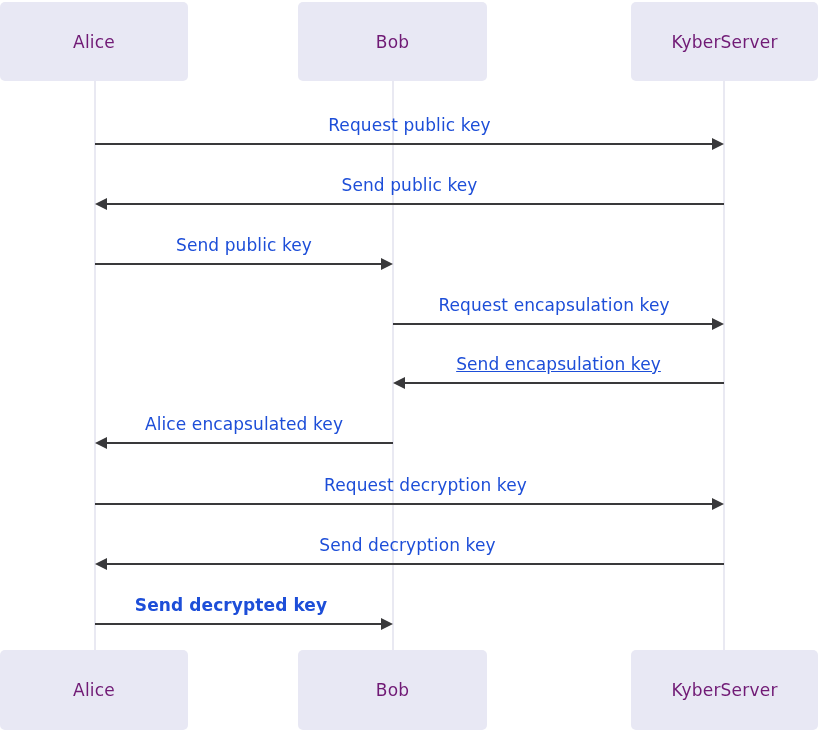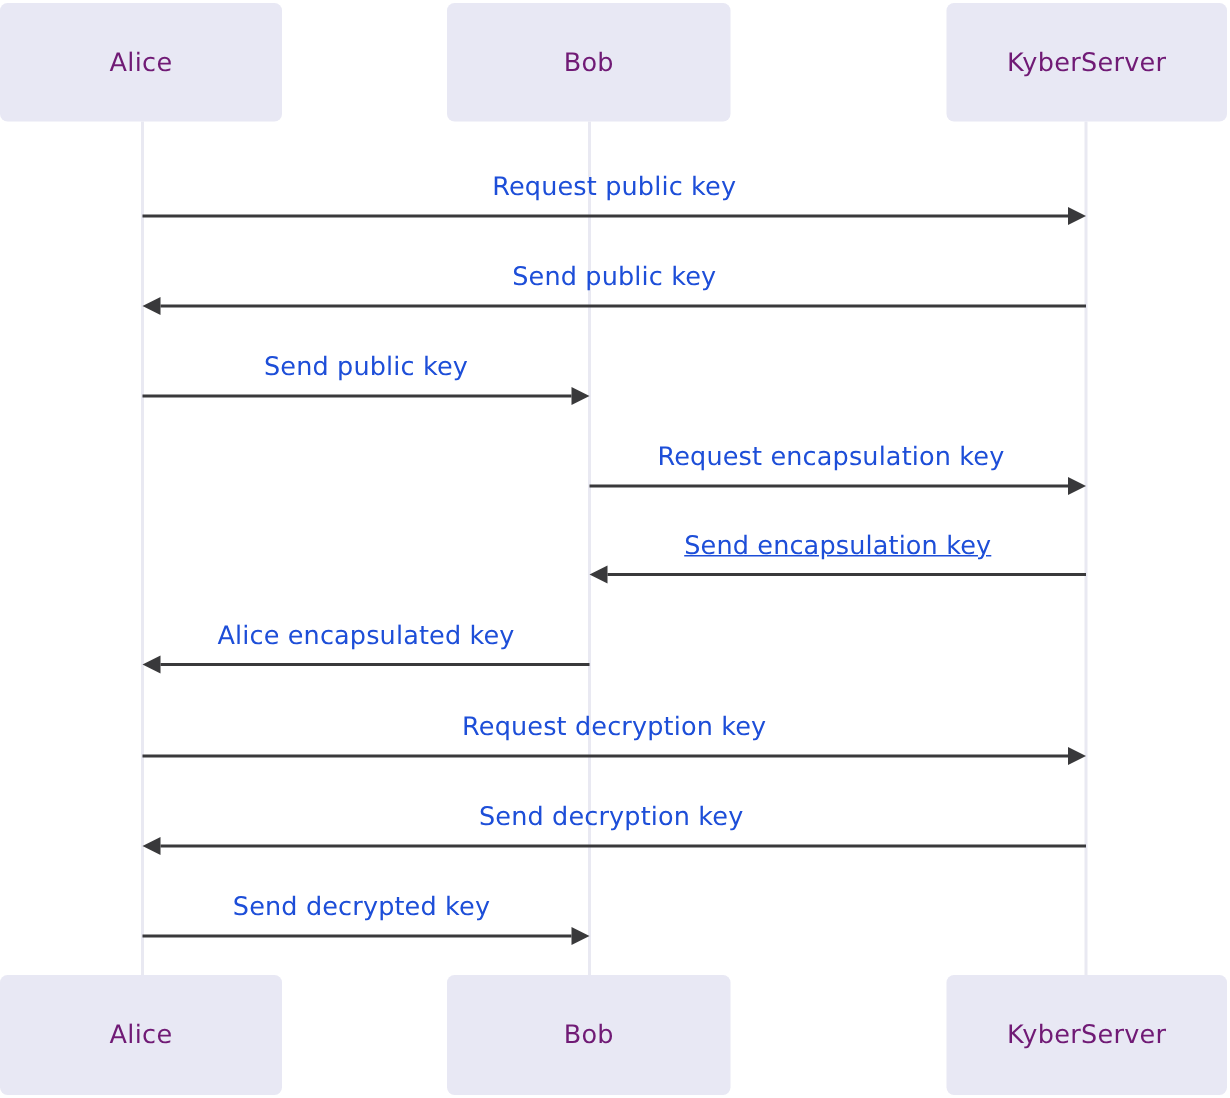--- a/index.html
+++ b/index.html
@@ -124,33 +124,33 @@
     <div class="arrowhead left" style="left:393px;"></div>
   </div>
 
   <div class="message" style="left:0px; top:442px; width:820px;">
     <div class="message-label" style="left:95px; width:298px; top:-28px;">Alice encapsulated key</div>
     <div class="message-line" style="left:107px; width:286px;"></div>
     <div class="arrowhead left" style="left:95px;"></div>
   </div>
 
   <div class="message" style="left:0px; top:503px; width:820px;">
-    <div class="message-label" style="left:95px; width:629px; top:-28px;">Request decryption key</div>
+    <div class="message-label" style="left:95px; width:629px; top:-28px;padding-left:16px;">Request decryption key</div>
     <div class="message-line" style="left:95px; width:617px;"></div>
     <div class="arrowhead right" style="left:712px;"></div>
   </div>
 
   <div class="message" style="left:0px; top:563px; width:820px;">
     <div class="message-label" style="left:93px; width:629px; top:-28px;">Send decryption key</div>
     <div class="message-line" style="left:107px; width:617px;"></div>
     <div class="arrowhead left" style="left:95px;"></div>
   </div>
 
   <div class="message" style="left:0px; top:623px; width:820px;">
-    <div class="message-label" style="left:113px; width:256px; top:-28px;">Send decrypted key</div>
+    <div class="message-label" style="left:103px; width:256px; top:-28px;font-weight:bold;">Send decrypted key</div>
     <div class="message-line" style="left:95px; width:286px;"></div>
     <div class="arrowhead right" style="left:381px;"></div>
   </div>
 
   <div class="participant-box" style="left:0px; top:650px; width:188px; height:80px;">
     <span class="participant-label">Alice</span>
   </div>
   <div class="participant-box" style="left:298px; top:650px; width:189px; height:80px;">
     <span class="participant-label">Bob</span>
   </div>

